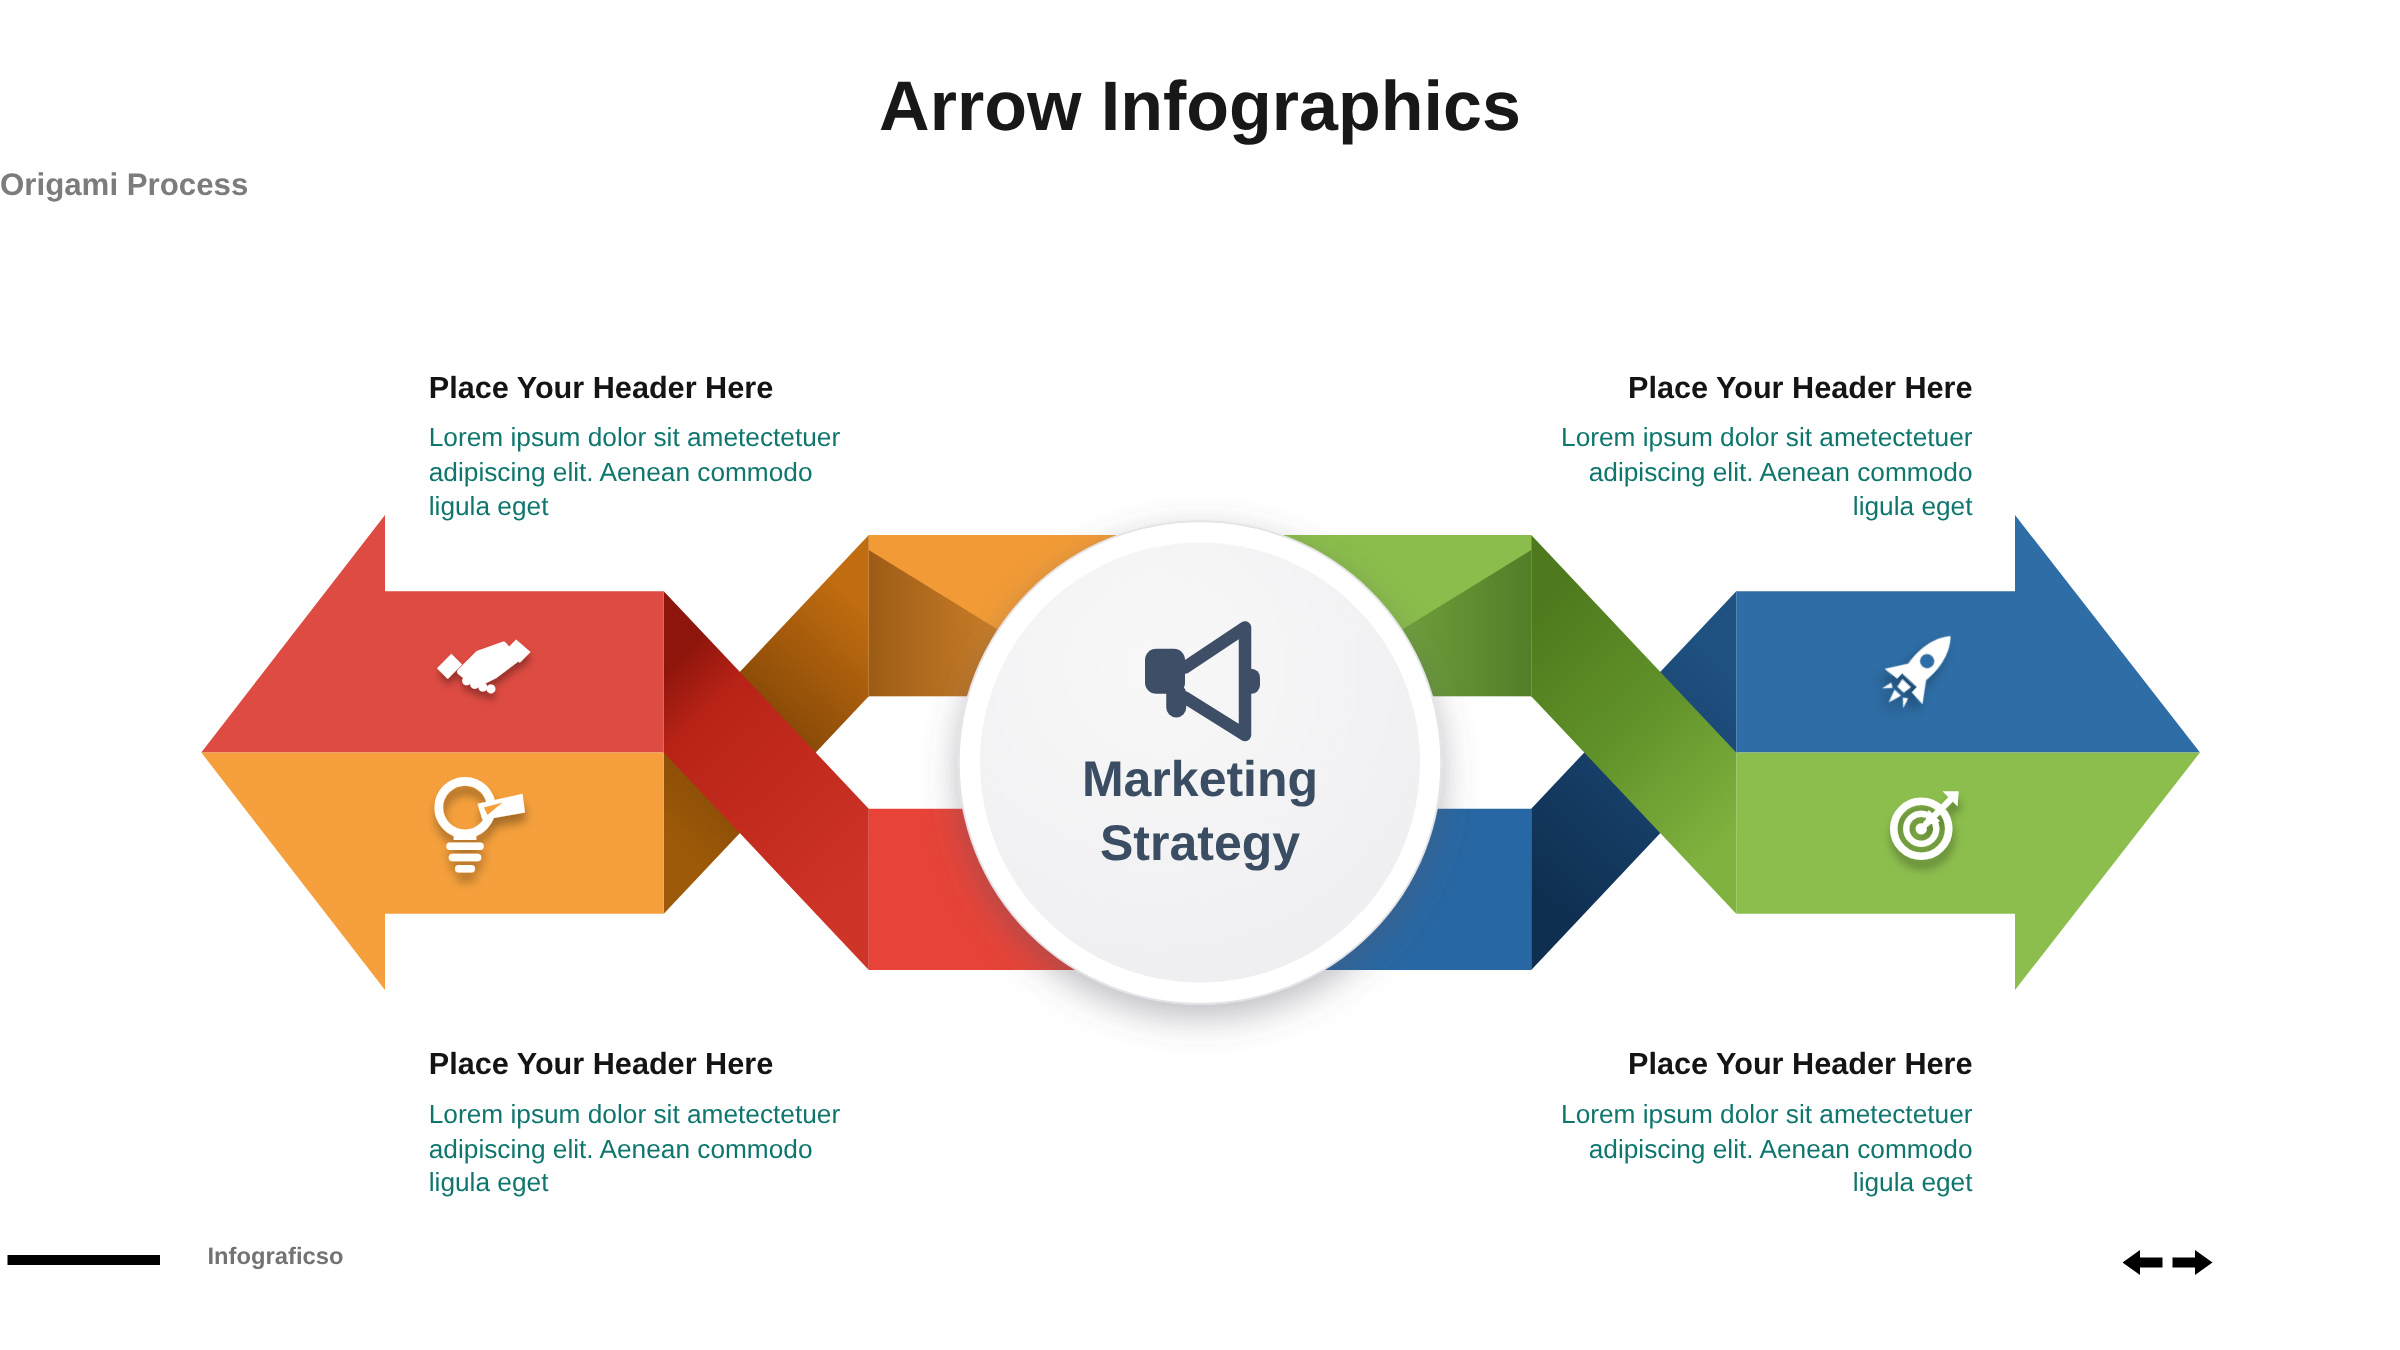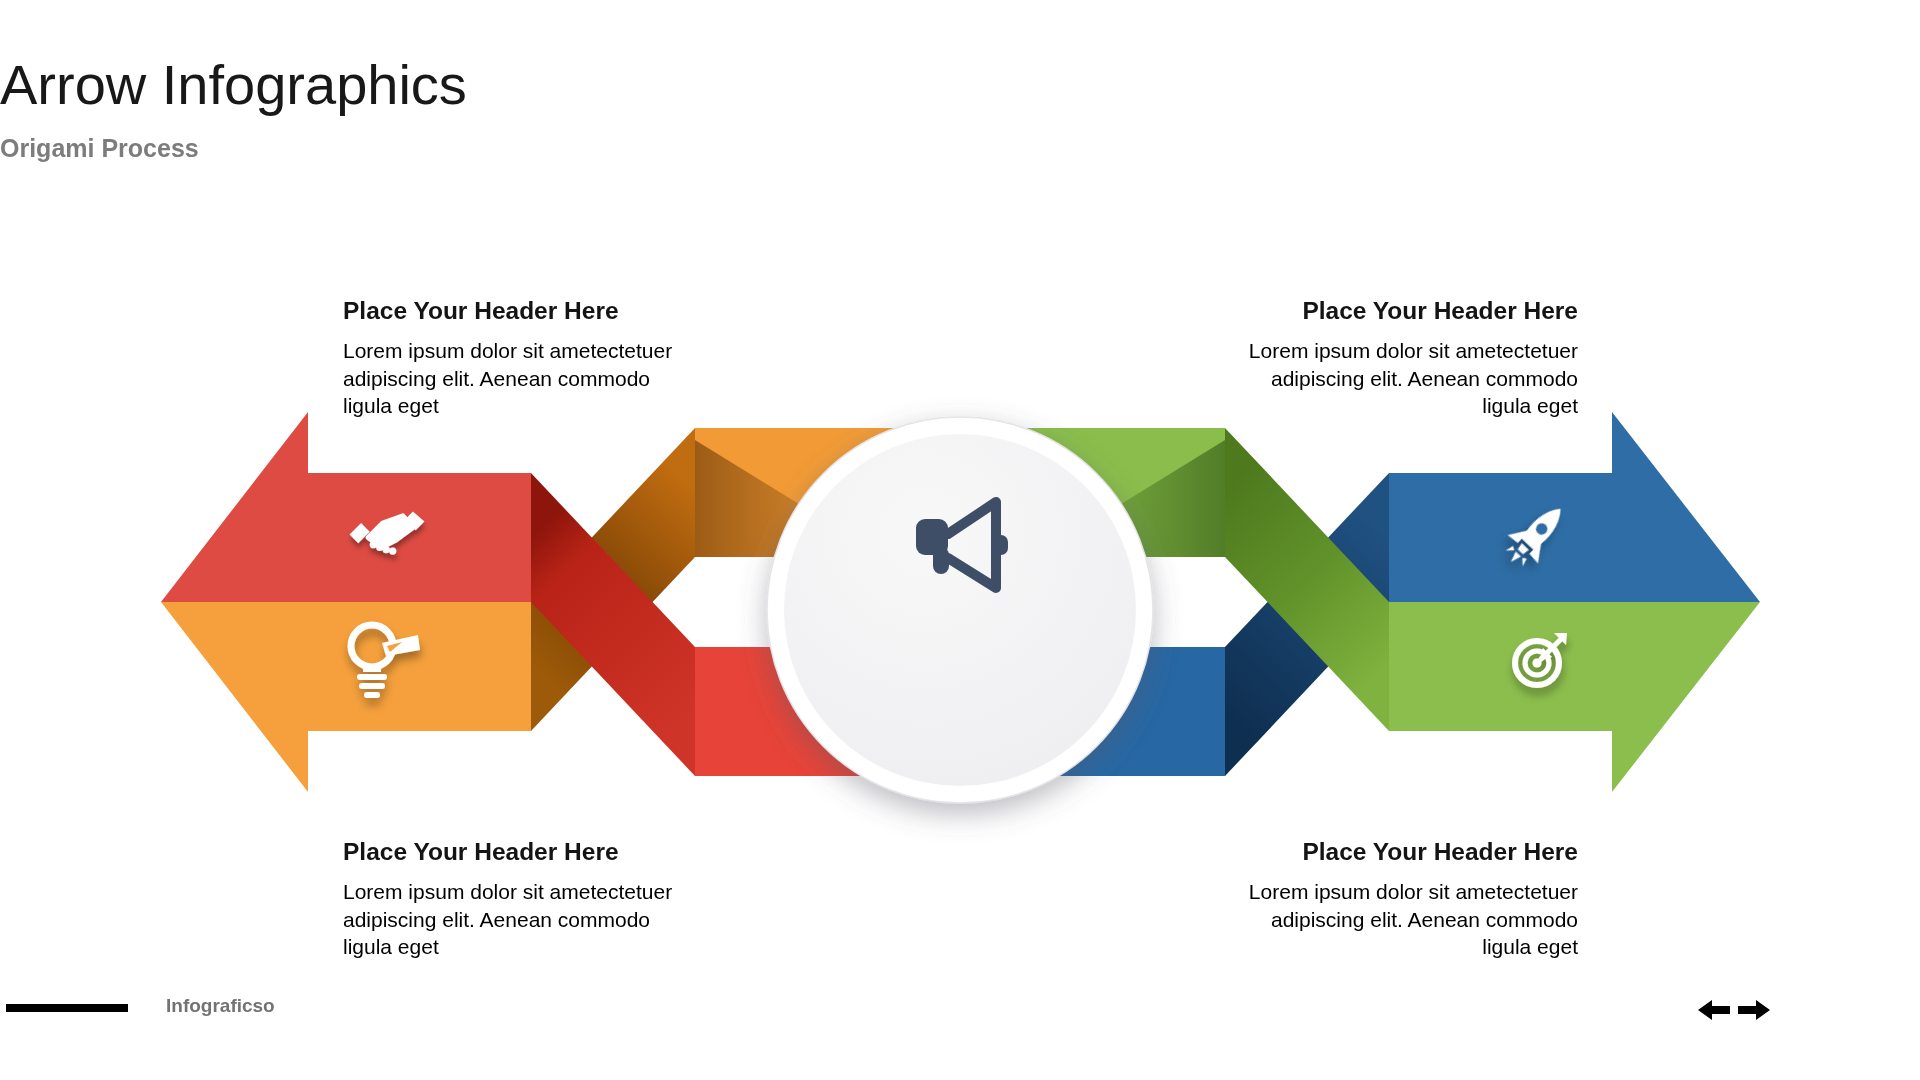--- a/index.html
+++ b/index.html
@@ -1,25 +1,25 @@
 <!DOCTYPE html>
 <html><head>
 <meta charset="utf-8">
 <style>
   html,body{margin:0;padding:0;background:#ffffff;}
   .slide{position:relative;width:1920px;height:1080px;background:#ffffff;overflow:hidden;
          font-family:"Liberation Sans", sans-serif;}
   .diagram{position:absolute;left:0;top:0;}
-  .title{position:absolute;left:0;right:0;top:52px;
-         font-size:56px;font-weight:normal;color:#181818;}
+  .title{position:absolute;left:0;right:0;top:52px;text-align:center;
+         font-size:56px;font-weight:bold;color:#181818;}
   .subtitle{position:absolute;left:0;right:0;top:134px;text-align:left;
          font-size:25px;font-weight:bold;color:#7C7C7C;}
   .block{position:absolute;width:400px;}
   .block h3{margin:16px 0 12px 0;font-size:24.5px;font-weight:bold;color:#141414;}
-  .block p{margin:0;font-size:21px;line-height:27.5px;color:#000000;white-space:pre-line;}
+  .block p{margin:0;font-size:21px;line-height:27.5px;color:#0f766e;white-space:pre-line;}
   .block.tl{left:343px;top:281px;text-align:left;}
   .block.tr{left:1178px;top:281px;text-align:right;}
   .block.bl{left:343px;top:822px;text-align:left;}
   .block.br{left:1178px;top:822px;text-align:right;}
   .center-label{position:absolute;left:760px;top:599px;width:400px;text-align:center;
          font-size:40px;line-height:51px;font-weight:bold;color:#3A4D63;white-space:pre-line;}
   .footer-bar{position:absolute;left:6px;top:1004px;width:122px;height:8px;background:#000;}
   .brand{position:absolute;left:166px;top:995px;font-size:19px;font-weight:bold;color:#737373;}
   .nav{position:absolute;left:1698px;top:998px;}
 </style>
@@ -161,20 +161,22 @@
 adipiscing elit. Aenean commodo
 ligula eget</p>
   </div>
   <div class="block br">
     <h3>Place Your Header Here</h3>
     <p>Lorem ipsum dolor sit ametectetuer
 adipiscing elit. Aenean commodo
 ligula eget</p>
   </div>
 
+  <div class="center-label">Marketing
+Strategy</div>
 
   <div class="footer-bar"></div>
   <div class="brand">Infograficso</div>
 
   <svg class="nav" width="80" height="26" viewBox="0 0 80 26">
     <path d="M0,12 L14,2 L14,8 L32,8 L32,16 L14,16 L14,22 Z" fill="#000000"></path>
     <path d="M72,12 L58,2 L58,8 L40,8 L40,16 L58,16 L58,22 Z" fill="#000000"></path>
   </svg>
 
 </div>

